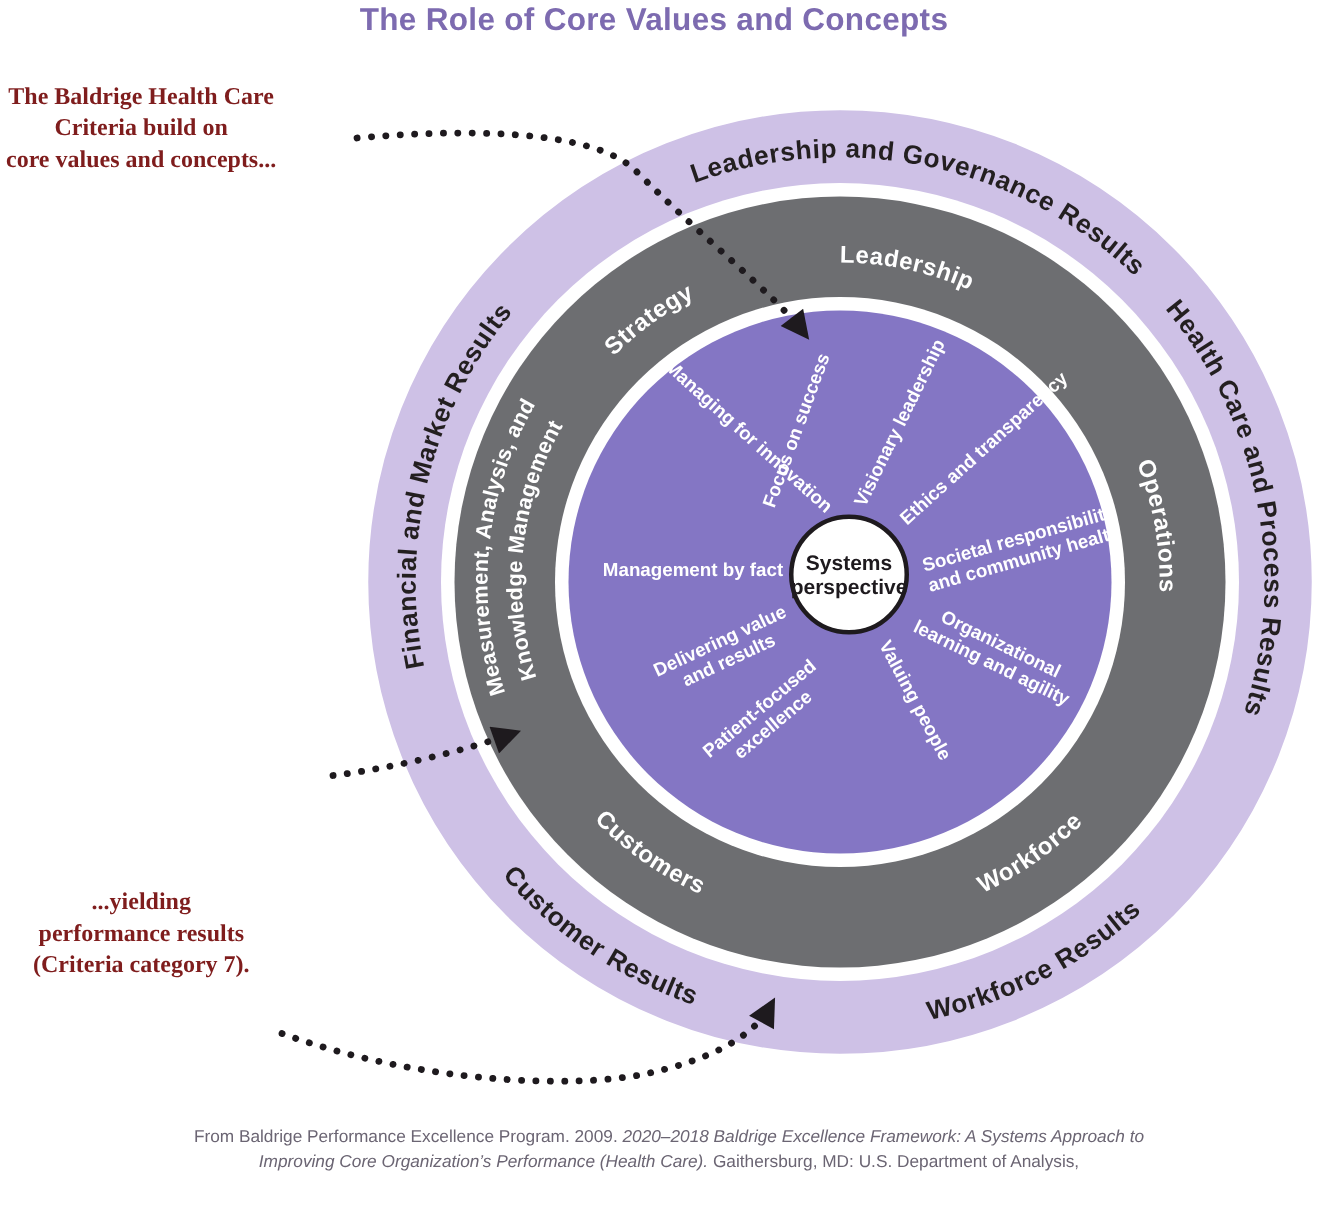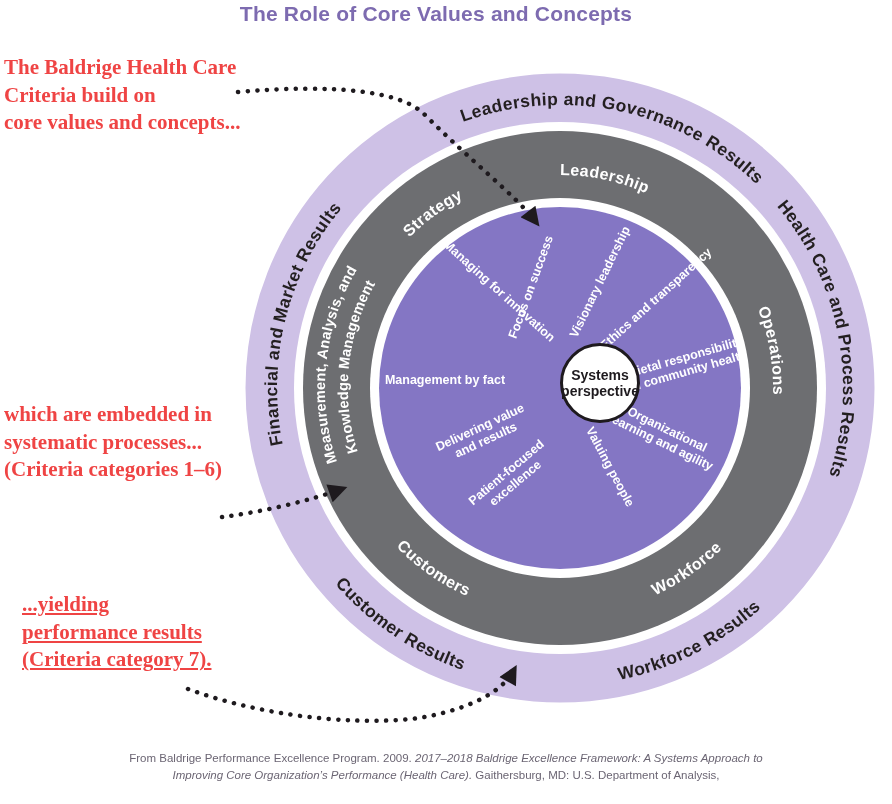--- a/index.html
+++ b/index.html
@@ -3,56 +3,53 @@
 <meta charset="utf-8">
 <style>
   html,body{margin:0;padding:0;background:#ffffff;}
   .stage{position:relative;width:892px;height:804px;background:#ffffff;overflow:hidden;
          font-family:"Liberation Sans", sans-serif;}
   
   .title{position:absolute;top:2px;left:0;width:872px;text-align:center;
          font-size:21px;font-weight:bold;color:#7d6bb0;letter-spacing:.2px;}
   
   .ann{position:absolute;font-family:"Liberation Serif", serif;font-weight:bold;
-       color:#ef4444;font-size:21px;line-height:1.32;white-space:pre-line;width:max-content;}
+       color:#7f1d1d;font-size:16px;line-height:1.32;white-space:pre-line;width:max-content;text-align:center;}
   .ann1{top:54px;left:4px;}
   .ann2{top:401px;left:4px;}
-  .ann3{top:591px;left:22px;text-decoration:underline;}
+  .ann3{top:591px;left:22px;}
   
   svg.diagram{position:absolute;top:0;left:0;}
   .arcOuter{font-size:17.5px;font-weight:bold;fill:#231f20;letter-spacing:.4px;}
   .arcGray{font-size:16px;font-weight:bold;fill:#ffffff;letter-spacing:.4px;}
   .arcGraySm{font-size:14.5px;font-weight:bold;fill:#ffffff;letter-spacing:.2px;}
   
   .spoke{position:absolute;color:#ffffff;font-weight:bold;font-size:12.5px;line-height:1.14;
          text-align:center;white-space:pre-line;width:max-content;
          transform:translate(-50%,-50%) rotate(var(--r,0deg));}
   
-  .hub{position:absolute;left:600px;top:383px;width:74px;height:74px;border-radius:50%;
+  .hub{position:absolute;left:566px;top:383px;width:74px;height:74px;border-radius:50%;
        background:#ffffff;border:3.5px solid #1e1a1e;transform:translate(-50%,-50%);
        display:flex;align-items:center;justify-content:center;text-align:center;
        font-size:14px;font-weight:bold;color:#1e1a1e;line-height:1.15;white-space:pre-line;}
   
   .cite{position:absolute;top:750px;left:0;width:892px;text-align:center;
         font-size:11.5px;color:#6b6573;line-height:1.5;}
   .cite .it{font-style:italic;}
 </style>
 </head>
 <body>
 
 <div class="stage">
 
   <div class="title">The Role of Core Values and Concepts</div>
 
   <div class="ann ann1">The Baldrige Health Care
 Criteria build on
 core values and concepts...</div>
-  <div class="ann ann2">which are embedded in
-systematic processes...
-(Criteria categories 1–6)</div>
   <div class="ann ann3">...yielding
 performance results
 (Criteria category 7).</div>
 
   <svg class="diagram" width="892" height="804" viewBox="0 0 892 804">
     <defs>
       <path id="p-out-top" d="M307.8,259.5 A283,283 0 0 1 842.6,373.2"></path>
       <path id="p-out-right" d="M579.7,105.7 A283,283 0 0 1 684,642.4"></path>
       <path id="p-out-left" d="M422.8,635.5 A283,283 0 0 1 555.1,105.1"></path>
       <path id="p-out-br" d="M338.6,587.4 A298,298 0 0 0 851.5,326"></path>
@@ -112,23 +109,23 @@
   <div class="spoke" style="left:656px;top:299px;--r:-42deg">Ethics and transparency</div>
   <div class="spoke" style="left:681px;top:366px;--r:-16deg">Societal responsibility
 and community health</div>
   <div class="spoke" style="left:664px;top:436px;--r:26deg">Organizational
 learning and agility</div>
   <div class="spoke" style="left:610px;top:467px;--r:62deg">Valuing people</div>
   <div class="spoke" style="left:511px;top:478px;--r:-40deg">Patient-focused
 excellence</div>
   <div class="spoke" style="left:483px;top:434px;--r:-25deg">Delivering value
 and results</div>
-  <div class="spoke" style="left:445px;top:380px;--r:0deg">Management by fact</div>
+  <div class="spoke" style="left:462px;top:380px;--r:0deg">Management by fact</div>
 
   <div class="hub">Systems
 perspective</div>
 
   <div class="cite">
-    <div><span>From Baldrige Performance Excellence Program. 2009. </span><span class="it">2017–2018 Baldrige Excellence Framework: A Systems Approach to</span></div>
+    <div><span>From Baldrige Performance Excellence Program. 2009. </span><span class="it">2020–2018 Baldrige Excellence Framework: A Systems Approach to</span></div>
     <div><span class="it">Improving Core Organization’s Performance (Health Care).</span><span> Gaithersburg, MD: U.S. Department of Analysis,</span></div>
   </div>
 
 </div>
 
 </body></html>

